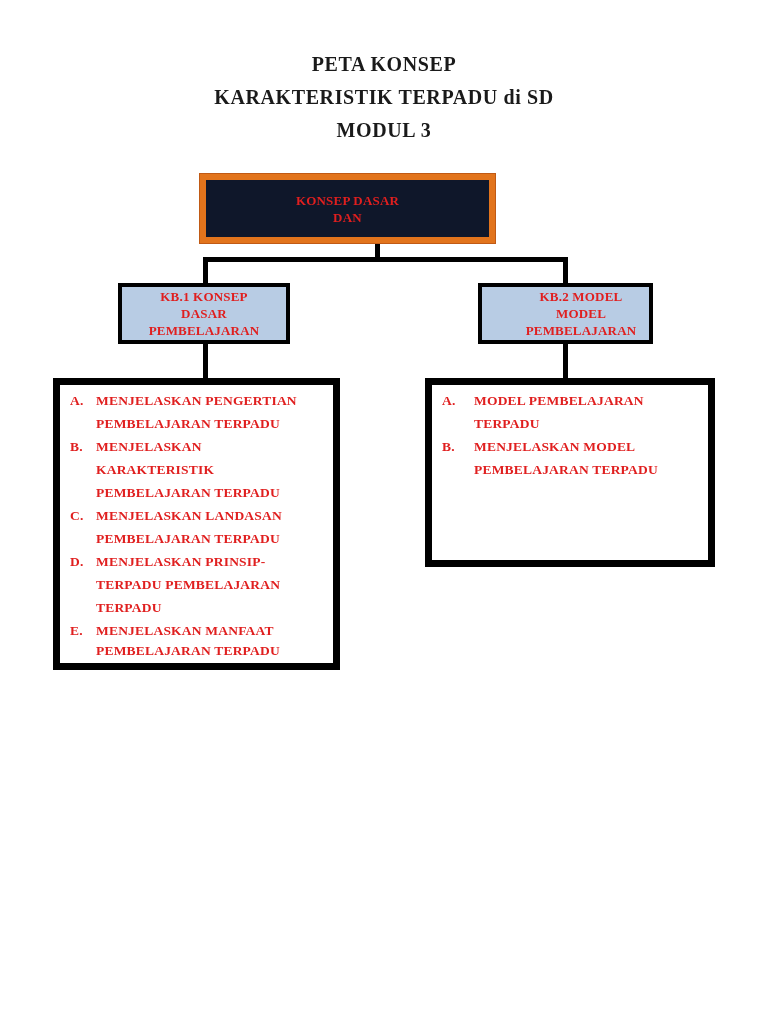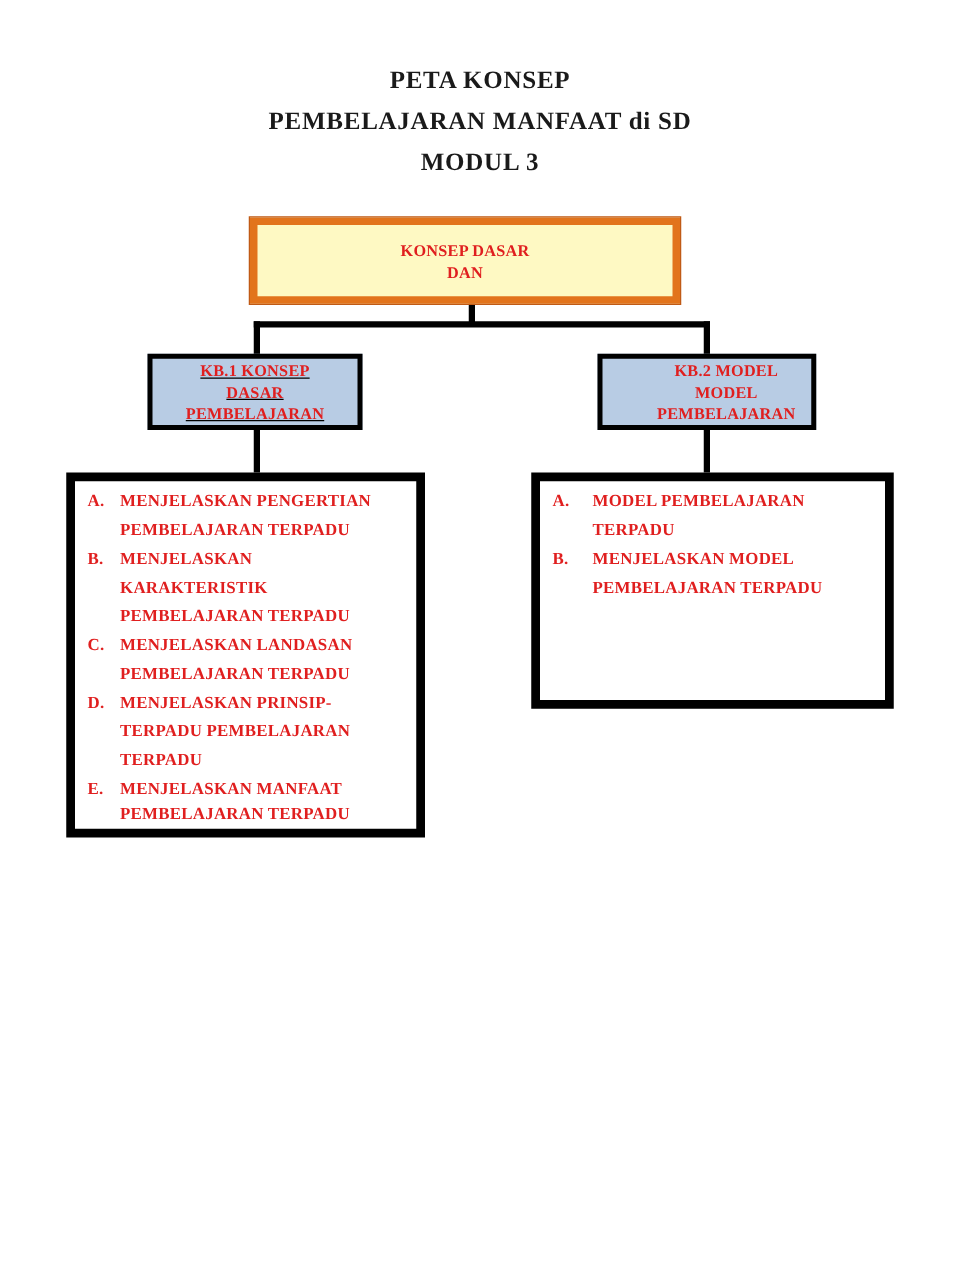--- a/index.html
+++ b/index.html
@@ -32,26 +32,26 @@
   .line {
     position: absolute;
     background: #000000;
     z-index: 1;
   }
   
   .root-box {
     position: absolute;
     left: 200px;
     top: 174px;
-    width: 344px;
+    width: 295px;
     height: 69px;
     box-sizing: border-box;
     border: 6px solid #e2741c;
     outline: 1px solid #c05a15;
-    background: #fef9c3;
+    background: #0f172a;
     z-index: 2;
     display: flex;
     align-items: center;
     justify-content: center;
   }
   .root-box .box-text {
     text-align: center;
     font-weight: bold;
     font-size: 13px;
     line-height: 17px;
@@ -62,21 +62,21 @@
   .kb-box {
     position: absolute;
     box-sizing: border-box;
     border: 4px solid #000000;
     background: #b8cce4;
     z-index: 2;
     display: flex;
     align-items: center;
     justify-content: center;
   }
-  .kb-box.kb1 { left: 118px; top: 283px; width: 172px; height: 61px; text-decoration: underline; }
+  .kb-box.kb1 { left: 118px; top: 283px; width: 172px; height: 61px; }
   .kb-box.kb2 { left: 478px; top: 283px; width: 175px; height: 61px; padding-left: 31px; }
   .kb-box .box-text {
     text-align: center;
     font-weight: bold;
     font-size: 13px;
     line-height: 17px;
     color: #e01f1f;
     letter-spacing: 0.2px;
   }
   
@@ -104,21 +104,21 @@
   .list-item .lines div { white-space: nowrap; }
   .list-item.tight-last .lines div:last-child { line-height: 18px; }
 </style>
 </head>
 <body>
 
 <div class="page">
 
   <div class="title-block">
     <div>PETA KONSEP</div>
-    <div>PEMBELAJARAN MANFAAT di SD</div>
+    <div>KARAKTERISTIK TERPADU di SD</div>
     <div>MODUL 3</div>
   </div>
 
   <div class="line" style="left:375px; top:241px; width:5px; height:19px;"></div>
   <div class="line" style="left:203px; top:257px; width:365px; height:5px;"></div>
   <div class="line" style="left:203px; top:257px; width:5px; height:29px;"></div>
   <div class="line" style="left:563px; top:257px; width:5px; height:29px;"></div>
   <div class="line" style="left:203px; top:343px; width:5px; height:38px;"></div>
   <div class="line" style="left:563px; top:343px; width:5px; height:38px;"></div>
 

